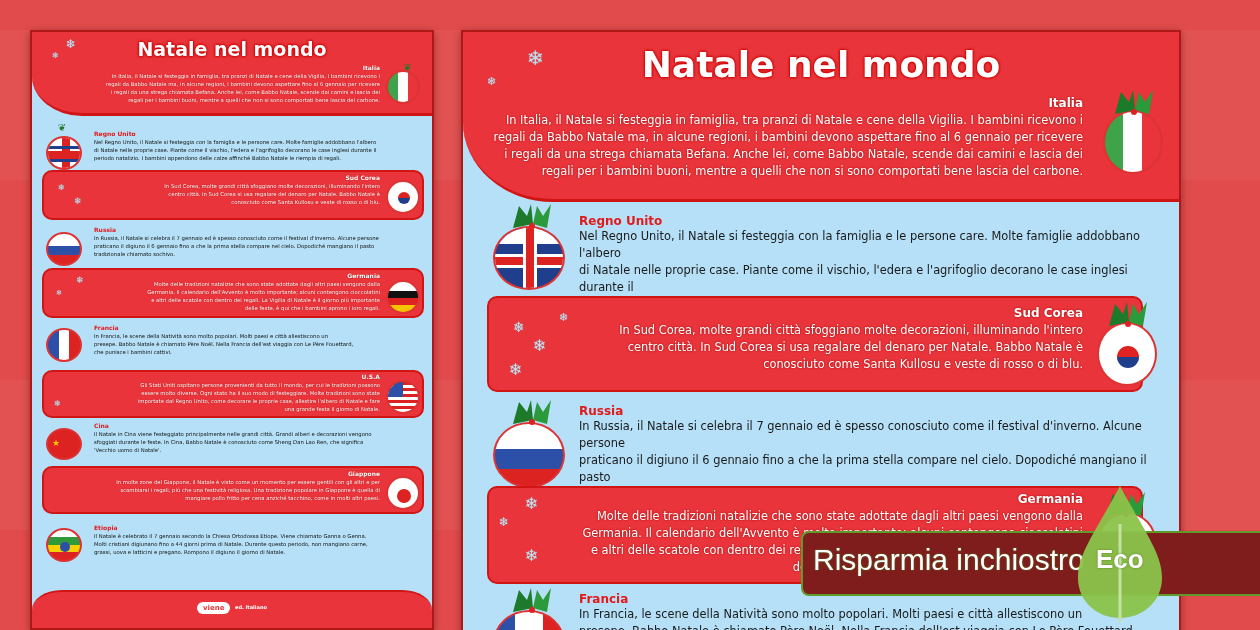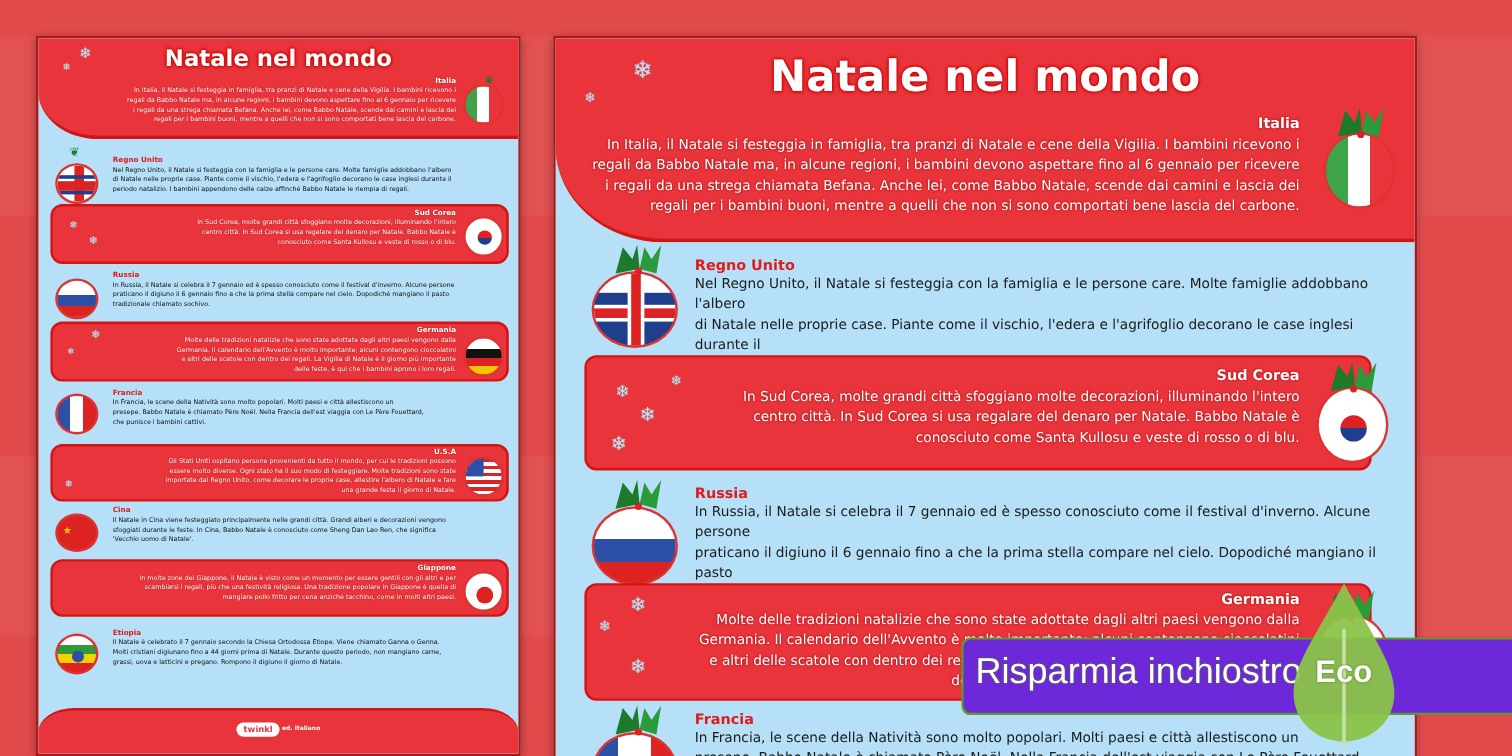--- a/index.html
+++ b/index.html
@@ -75,21 +75,21 @@
   .twinkl-logo {
     position: absolute; left: 165px; top: 10px;
     background: #fff; color: #e8343a; font-weight: bold;
     font-size: 7px; padding: 2px 6px; border-radius: 8px;
   }
   .twinkl-sub { position: absolute; left: 203px; top: 12px; color: #fff; font-size: 5px; font-weight: bold; }
 
   
   #eco {
     position: absolute; left: 801px; top: 531px; width: 459px; height: 65px;
-    background: #6d28d9;
+    background: #7f1d1d;
     border: 2px solid #5f9a2a;
     border-right: none;
     border-radius: 8px 0 0 8px;
   }
   #eco .eco-label {
     position: absolute; left: 10px; top: 10px;
     color: #fff; font-size: 30px;
     font-family: "Liberation Sans", sans-serif;
     text-shadow: 0 0 2px #4a7d1a;
   }
@@ -218,21 +218,21 @@
     <div style="position:absolute;left:12px;top:12px;width:10px;height:10px;border-radius:50%;background:#2c4fa8;"></div>
   </div>
   <div class="st-l" style="top:492px;">Etiopia</div>
   <div class="tx-l" style="top:500px;">
     <div>Il Natale è celebrato il 7 gennaio secondo la Chiesa Ortodossa Etiope. Viene chiamato Ganna o Genna.</div>
       <div>Molti cristiani digiunano fino a 44 giorni prima di Natale. Durante questo periodo, non mangiano carne,</div>
       <div>grassi, uova e latticini e pregano. Rompono il digiuno il giorno di Natale.</div>
   </div>
 
   <div class="footer">
-    <span class="twinkl-logo">twinkl</span>
+    <span class="twinkl-logo">viene</span>
     <span class="twinkl-sub">ed. italiano</span>
   </div>
 </div>
 
 <div id="big" class="poster">
   <div class="header"></div>
   <span class="flake" style="left:64px;top:16px;font-size:20px;">❄</span>
   <span class="flake" style="left:24px;top:44px;font-size:11px;">❄</span>
   <div class="title">Natale nel mondo</div>
 

